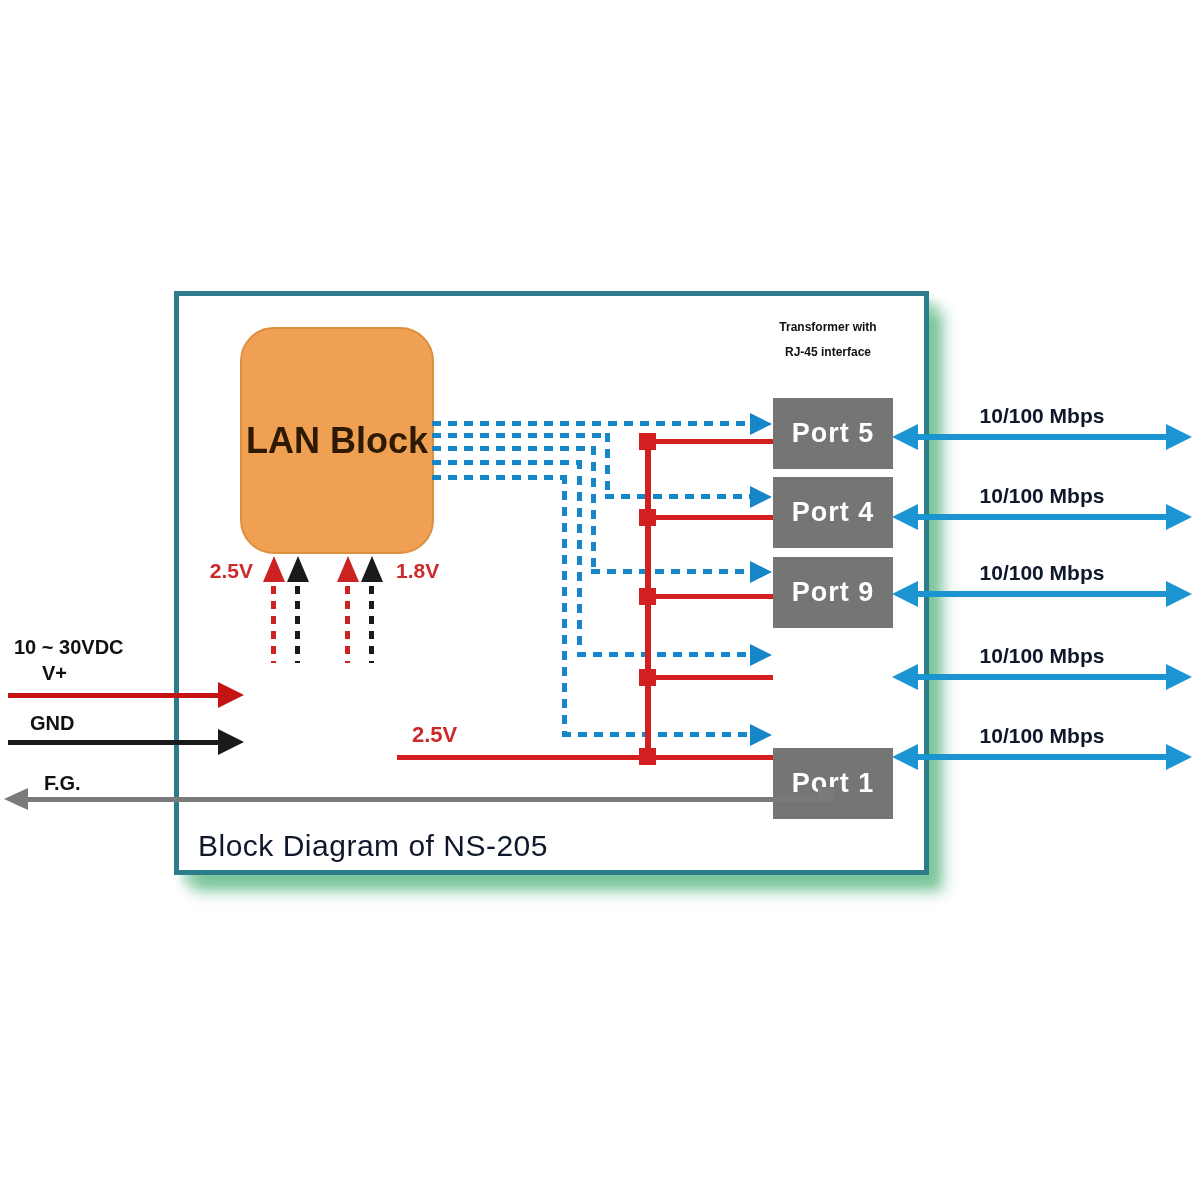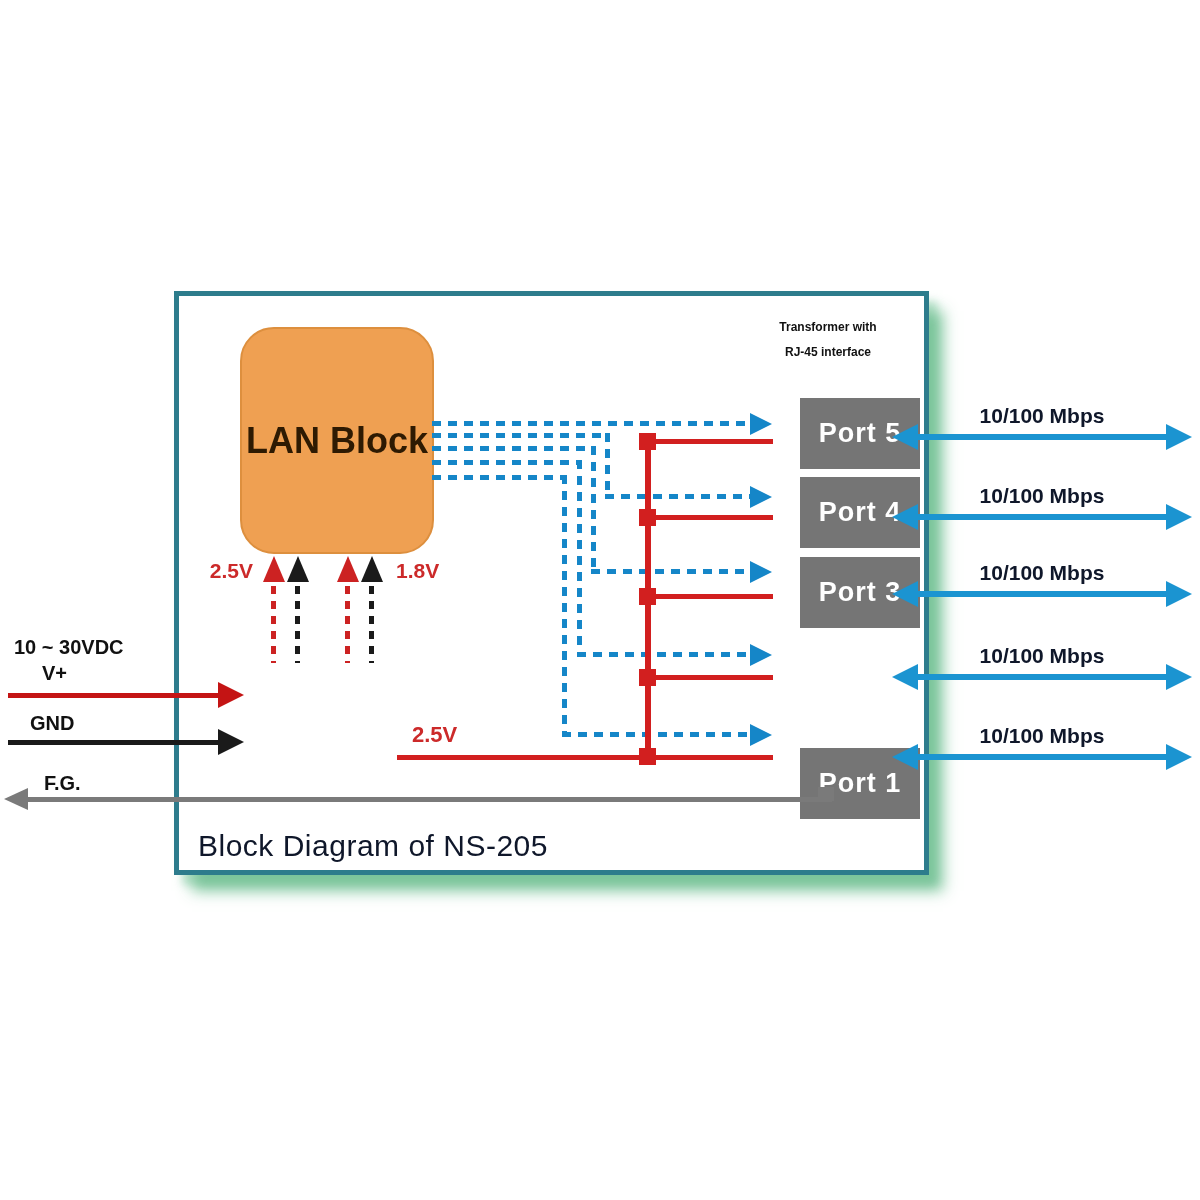--- a/index.html
+++ b/index.html
@@ -10,21 +10,21 @@
   .main-box{left:174px;top:291px;width:745px;height:574px;background:#ffffff;
             border:5px solid #2d7c8c;
             box-shadow:16px 18px 14px -2px rgba(110,190,145,0.85), 8px 10px 8px rgba(120,200,155,0.45);}
   .lan-chip{left:240px;top:327px;width:190px;height:223px;border-radius:34px;
             background:#efa052;border:2px solid #dd8f3e;display:flex;align-items:center;justify-content:center;
             color:#2e1a02;font-size:36px;font-weight:bold;}
   .pwr-reg{left:245px;top:664px;width:152px;height:110px;border-radius:18px;
            background:#e32621;border:1px solid #c01715;color:#ffffff;font-size:25px;font-weight:bold;
            padding:20px 0 0 17px;box-sizing:border-box;line-height:37px;}
   .port-box{left:773px;width:120px;height:71px;background:#757575;display:flex;align-items:center;justify-content:center;
-            color:#ffffff;font-size:27px;font-weight:bold;letter-spacing:1px;margin-left:27px;}
+            color:#ffffff;font-size:27px;font-weight:bold;letter-spacing:1px;}
   .note{color:#111111;font-size:12px;font-weight:bold;line-height:25px;text-align:center;}
   .title{color:#0f172a;font-size:30px;letter-spacing:0.5px;}
   .inlabel{color:#111111;font-size:20px;font-weight:bold;}
   .raillabel{color:#cc2a2a;font-size:21px;font-weight:bold;}
   .speed{width:280px;text-align:center;color:#0f172a;font-size:21px;font-weight:bold;}
   
   .hline,.vline{background:#d21f1f;}
   .bdash-h{height:5px;background:repeating-linear-gradient(90deg,#1586c8 0 9px,transparent 9px 16px);}
   .bdash-v{width:5px;background:repeating-linear-gradient(180deg,#1586c8 0 9px,transparent 9px 16px);}
   .rdash-v{width:5px;background:repeating-linear-gradient(180deg,#cc2222 0 8px,transparent 8px 15px);}
@@ -57,21 +57,21 @@
     <div>RJ-45 interface</div>
   </div>
 
   <div class="abs port-box" style="top:398px;">
       <span>Port 5</span>
     </div>
   <div class="abs port-box" style="top:477px;justify-content:center;">
       <span>Port 4</span>
     </div>
   <div class="abs port-box" style="top:557px;">
-      <span>Port 3</span>
+      <span>Port 9</span>
     </div>
   <div class="abs port-box" style="top:748px;">
       <span>Port 1</span>
     </div>
 
   <div class="abs bdash-h" style="left:432px;top:421px;width:318px;"></div>
   <div class="abs tri tri-right-blue" style="left:750px;top:413px;"></div>
 
   <div class="abs bdash-h" style="left:432px;top:433px;width:178px;"></div>
   <div class="abs bdash-v" style="left:605px;top:433px;height:63px;"></div>

